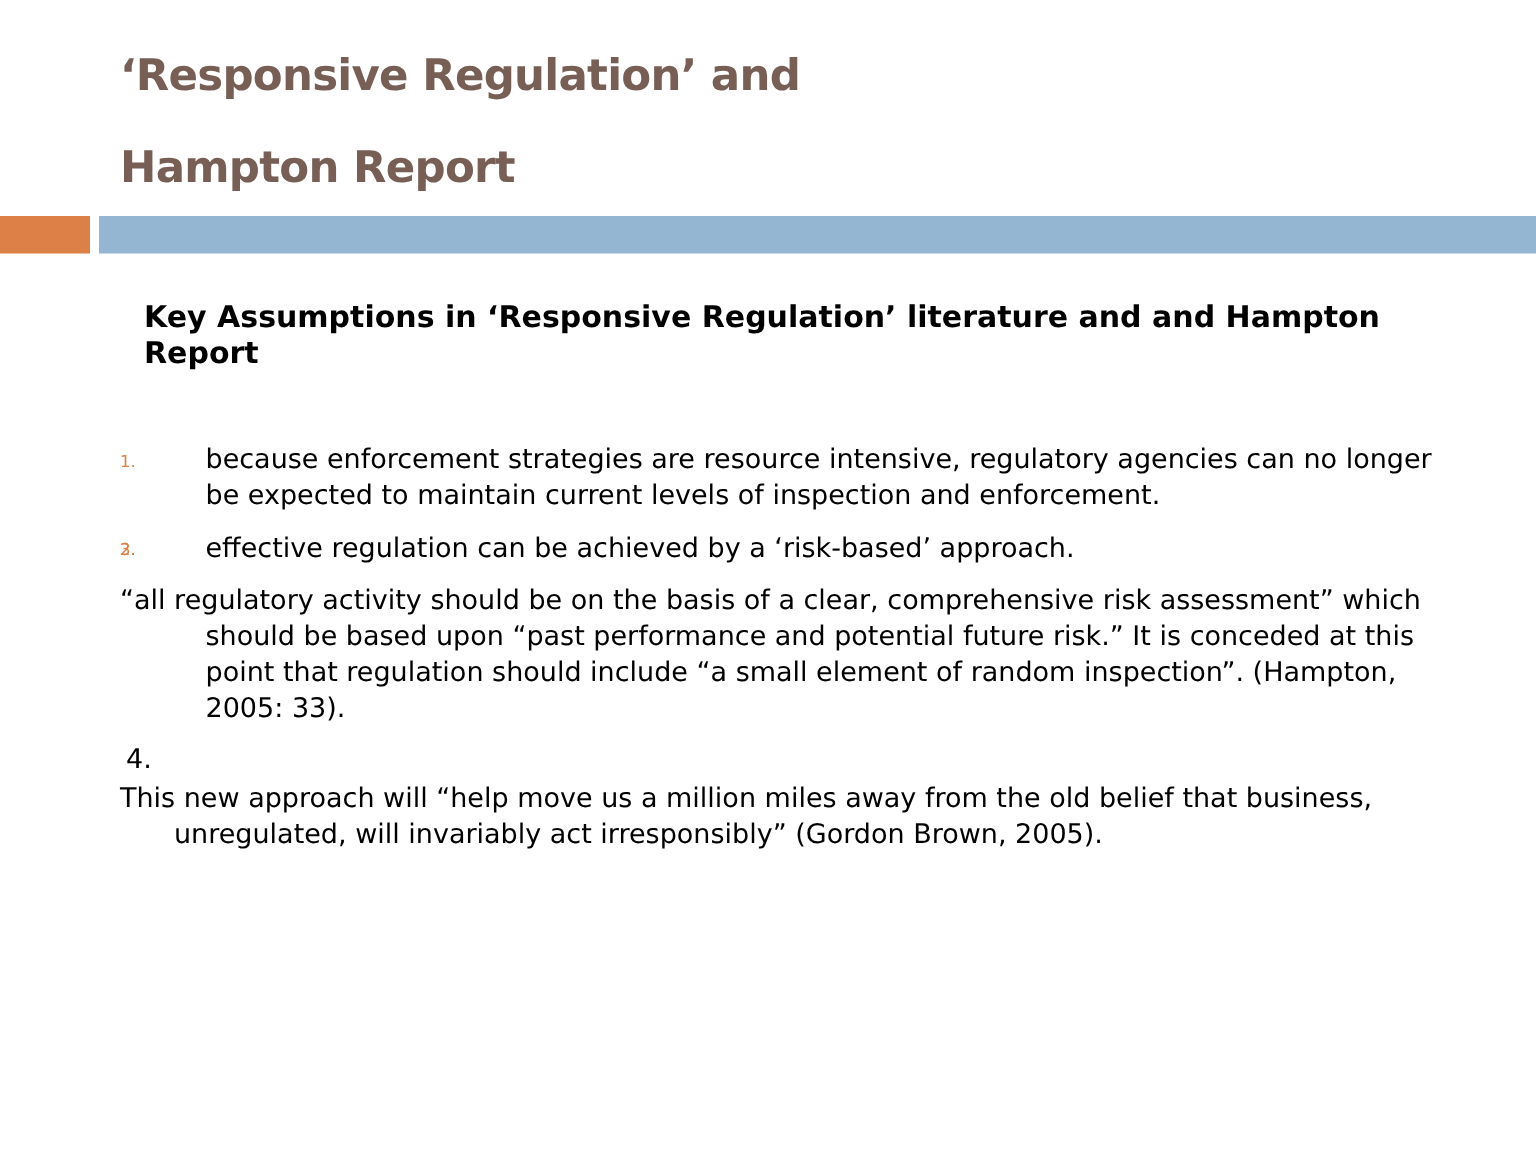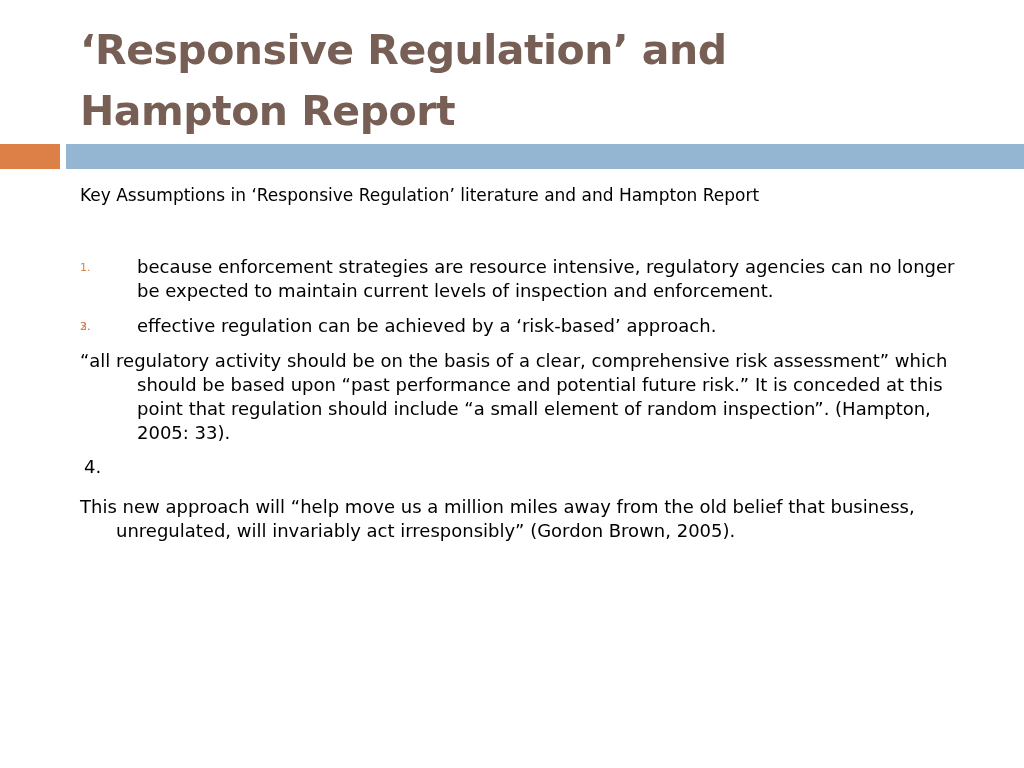--- a/index.html
+++ b/index.html
@@ -3,36 +3,36 @@
   <meta charset="utf-8">
   <style>
     html, body { margin: 0; padding: 0; }
     body {
       width: 1024px; height: 768px; background: #ffffff; position: relative; overflow: hidden;
       font-family: "DejaVu Sans", sans-serif; color: #000;
     }
     .title {
       position: absolute; left: 80px; top: 20px; width: 900px;
       font-family: "DejaVu Sans", sans-serif; font-weight: bold;
-      font-size: 41px; line-height: 61px; color: #775f55; letter-spacing: -0.5px;
+      font-size: 29px; line-height: 61px; color: #775f55; letter-spacing: -0.5px;
     }
     .bar-orange { position: absolute; left: 0; top: 144px; width: 60px; height: 25px; background: #dd8047; }
     .bar-blue { position: absolute; left: 66px; top: 144px; width: 958px; height: 25px; background: #94b6d2; }
     .content {
       position: absolute; left: 80px; top: 183px; width: 900px;
       font-size: 18px; line-height: 24px;
     }
-    .subhead { font-weight: normal; font-size: 17px; margin: 0; }
+    .subhead { font-weight: bold; font-size: 20px; margin: 16px; }
     .list { margin-top: 48px; }
     .item { position: relative; padding-left: 57px; margin-bottom: 11px; }
     .num { position: absolute; left: 0; top: 1px; font-size: 11px; color: #dd8047; }
     .quote { padding-left: 57px; text-indent: -57px; }
     .item4 { position: relative; padding-left: 57px; margin-top: 10px; }
     .num4 { position: absolute; left: 4px; top: 0; }
-    .brown { margin-top: 50px; padding-left: 36px; text-indent: -36px; }
+    .brown { margin-top: 36px; padding-left: 36px; text-indent: -36px; }
   </style>
 </head>
 <body>
 
 <div class="title">
   <div>‘Responsive Regulation’ and</div>
   <div>Hampton Report</div>
 </div>
 
 <div class="bar-orange"></div>

